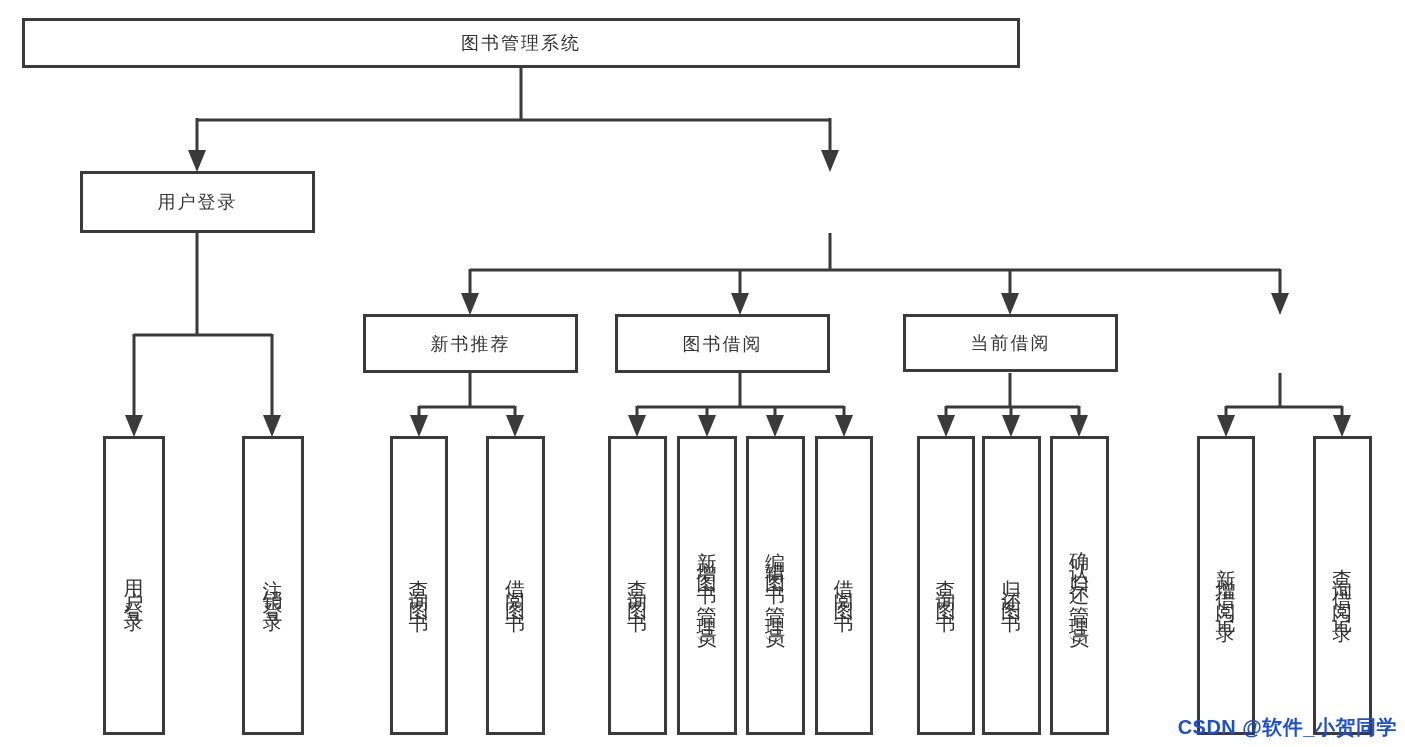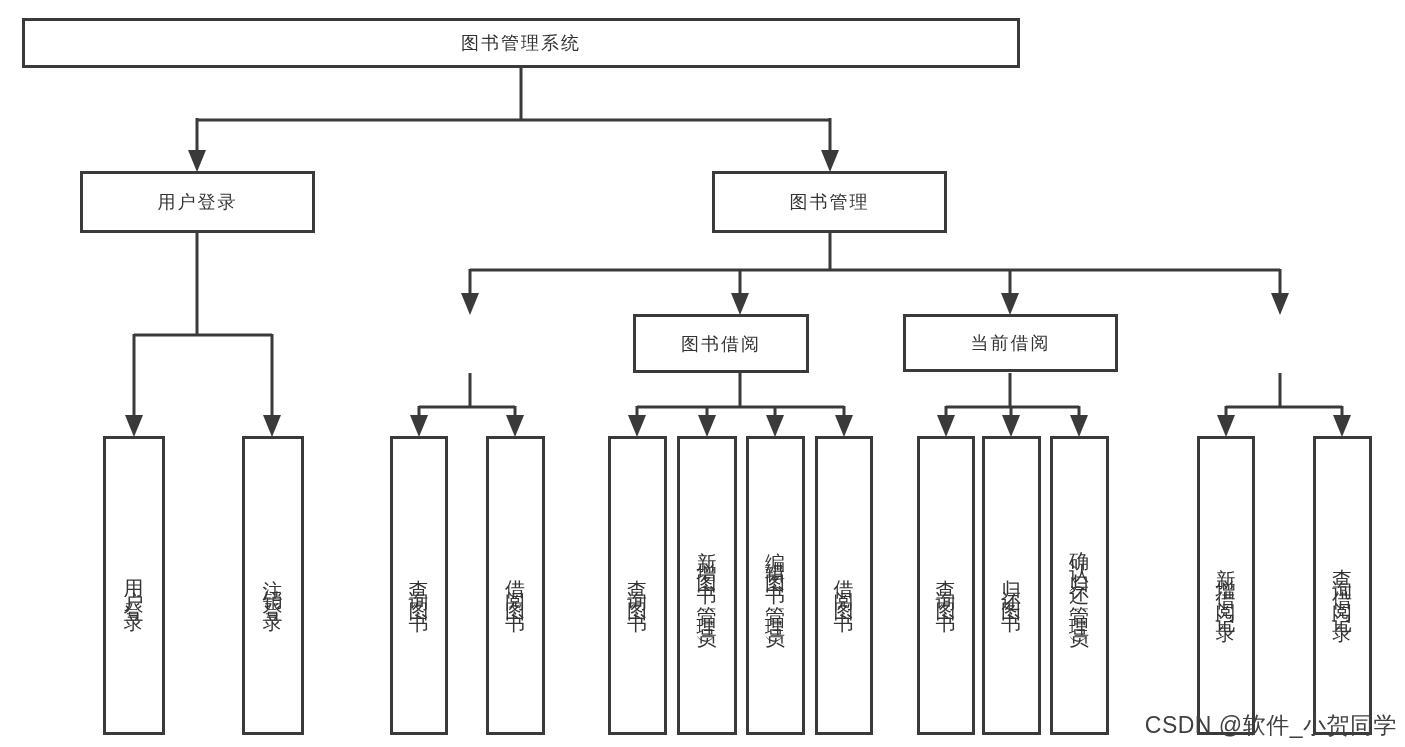--- a/index.html
+++ b/index.html
@@ -48,23 +48,23 @@
     font-size: 20px;
     font-weight: 500;
     line-height: 1;
     letter-spacing: 11px;
     white-space: nowrap;
   }
   .watermark {
     position: absolute;
     right: 8px;
     bottom: 6px;
-    font-size: 23px;
-    font-weight: 400;
-    color: #404040;
+    font-size: 20px;
+    font-weight: 700;
+    color: #1d4ed8;
     letter-spacing: 0.5px;
     z-index: 6;
   }
 </style>
 </head>
 <body>
 
 <div class="canvas">
 
   <svg class="connectors" width="1405" height="747" viewBox="0 0 1405 747">
@@ -107,25 +107,25 @@
     </g>
   </svg>
 
   <div class="box" style="left:22px;top:18px;width:998px;height:50px">
     <span class="hlabel">图书管理系统</span>
   </div>
 
   <div class="box" style="left:80px;top:171px;width:235px;height:62px">
     <span class="hlabel">用户登录</span>
   </div>
-  <div class="box" style="left:712px;top:171px;width:235px;height:62px">
-    <span class="hlabel">图书管理</span>
+
+  <div class="box" style="left:363px;top:314px;width:215px;height:59px">
+    <span class="hlabel">新书推荐</span>
   </div>
-
-  <div class="box" style="left:633px;top:314px;width:176px;height:59px">
+  <div class="box" style="left:615px;top:314px;width:215px;height:59px">
     <span class="hlabel">图书借阅</span>
   </div>
   <div class="box" style="left:903px;top:314px;width:215px;height:58px">
     <span class="hlabel">当前借阅</span>
   </div>
 
   <div class="box leaf" style="left:103px;width:62px">
     <span class="vlabel">用户登录</span>
   </div>
   <div class="box leaf" style="left:242px;width:62px">

